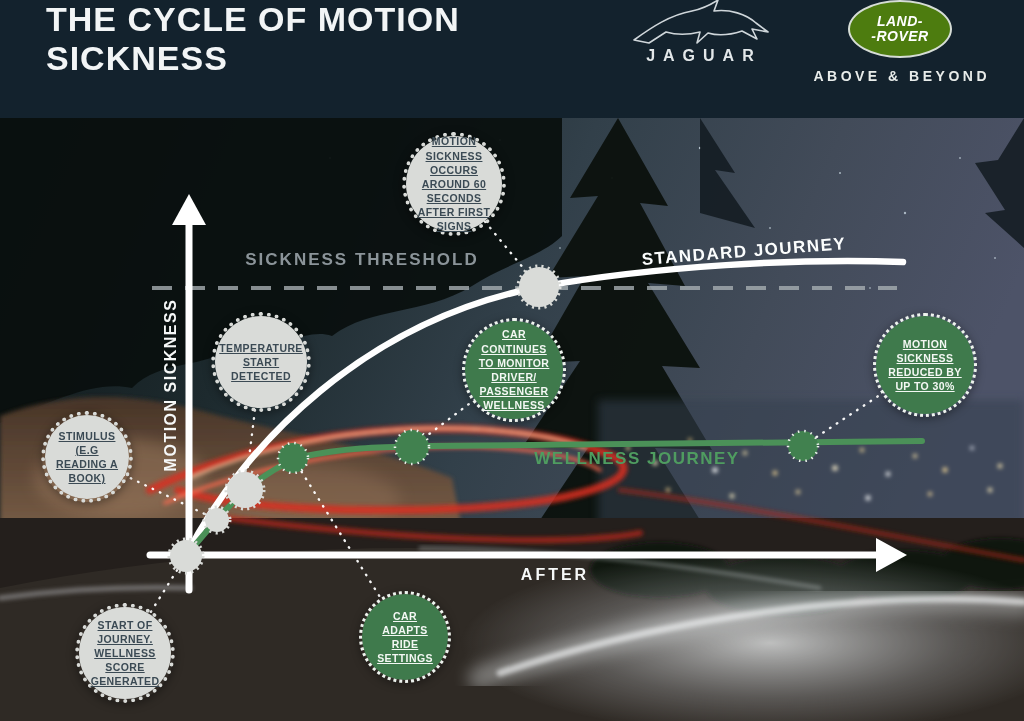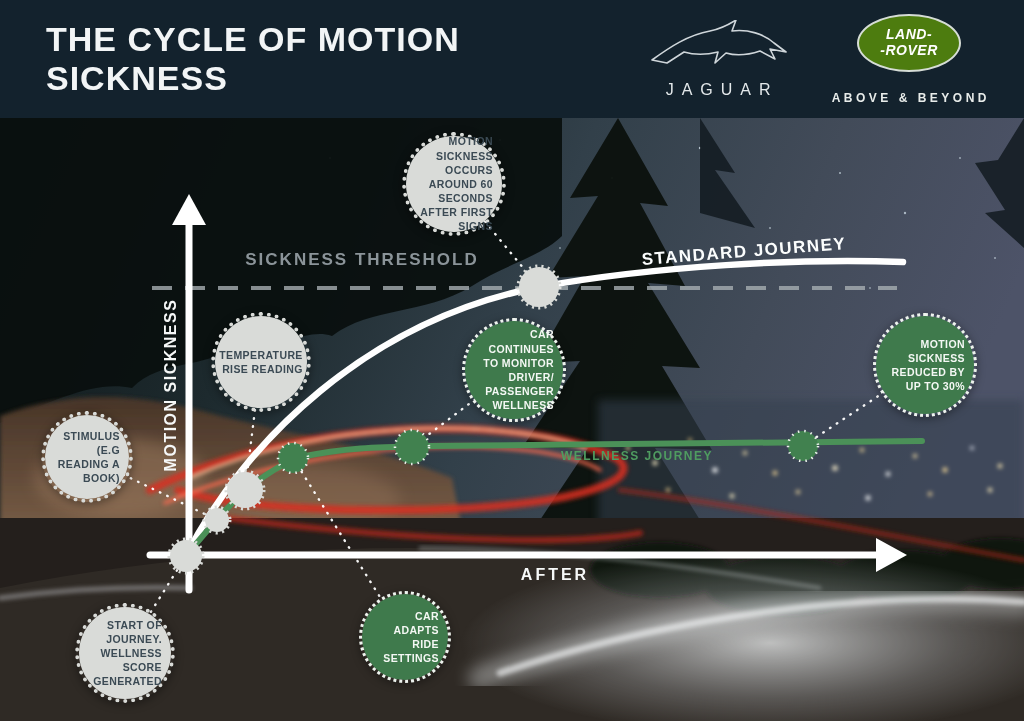--- a/index.html
+++ b/index.html
@@ -1,44 +1,44 @@
 <!DOCTYPE html>
 <html><head>
 <meta charset="utf-8">
 <style>
   html,body{margin:0;padding:0;background:#000;}
   .canvas{position:relative;width:1024px;height:721px;overflow:hidden;
     font-family:"Liberation Sans",sans-serif;background:#10181b;}
   
   .topbar{position:absolute;top:0;left:0;width:1024px;height:118px;background:#13222d;
-    display:flex;align-items:center;box-sizing:border-box;padding:0 34px 0 46px;}
+    display:flex;align-items:flex-start;box-sizing:border-box;padding:0 34px 0 46px;}
   .title{flex:1;margin:0;color:#f2f5f6;font-size:34px;font-weight:bold;letter-spacing:1px;}
   .brand{display:flex;flex-direction:column;align-items:center;}
   .brand.jaguar{margin-right:40px;}
-  .jag-word{color:#e3e8ea;font-size:16px;font-weight:400;letter-spacing:8px;margin-top:15px;text-indent:8px;}
+  .jag-word{color:#e3e8ea;font-size:16px;font-weight:700;letter-spacing:8px;margin-top:1px;text-indent:8px;}
   .lr-oval{width:100px;height:54px;border-radius:50%;background:#4d7c0f;border:2px solid #d6ddd6;
     display:flex;flex-direction:column;align-items:center;justify-content:center;
     color:#fff;font-style:italic;font-weight:bold;font-size:14px;line-height:1.08;letter-spacing:.5px;}
-  .lr-tagline{margin-top:19px;color:#e8ecea;font-size:12px;font-weight:600;letter-spacing:3.5px;text-indent:3.5px;}
+  .lr-tagline{margin-top:10px;color:#e8ecea;font-size:14px;font-weight:600;letter-spacing:3.5px;text-indent:3.5px;}
   
   .scene{position:absolute;top:118px;left:0;width:1024px;height:603px;overflow:hidden;}
   .scene svg{position:absolute;top:0;left:0;}
   
   .lbl{position:absolute;font-weight:bold;white-space:nowrap;}
   .lbl-threshold{left:240px;top:132px;width:244px;text-align:center;color:#8b9499;font-size:17px;letter-spacing:2px;}
   .lbl-standard{left:619px;top:124px;width:250px;text-align:center;color:#fbfdfd;font-size:17px;
     letter-spacing:1.5px;transform:rotate(-4.5deg);}
-  .lbl-wellness{left:510px;top:331px;width:254px;text-align:center;color:#4f9c60;font-size:12px;letter-spacing:1.5px;}
+  .lbl-wellness{left:510px;top:331px;width:254px;text-align:center;color:#4f9c60;font-size:17px;letter-spacing:1.5px;}
   .lbl-ms{left:81px;top:258px;width:180px;text-align:center;color:#f6f8f8;font-size:16px;
     letter-spacing:1.5px;transform:rotate(-90deg);}
   .lbl-time{left:505px;top:448px;width:100px;text-align:center;color:#f6f8f8;font-size:16px;letter-spacing:3px;}
   
   .badge{position:absolute;border-radius:50%;display:flex;align-items:center;justify-content:center;
-    text-align:right;box-sizing:border-box;padding:9px;font-weight:600;font-size:10.5px;
-    letter-spacing:.4px;line-height:1.35;}
+    text-align:center;box-sizing:border-box;padding:9px;font-weight:600;font-size:10.5px;
+    letter-spacing:.4px;line-height:1.35;text-decoration:underline;}
   .badge.gray{background:#d9dbd8;color:#3b4a54;border:4px dotted #d9dbd8;background-clip:padding-box;
     box-shadow:0 2px 8px rgba(0,0,0,.35);}
   .badge.green{background:#3f7a4c;color:#f4f8f4;border:3px dotted #eef3ee;background-clip:padding-box;
     box-shadow:0 2px 8px rgba(0,0,0,.35);}
   .b-occurs{left:402px;top:14px;width:104px;height:104px;}
   .b-temperature{left:211px;top:194px;width:100px;height:100px;}
   .b-stimulus{left:41px;top:293px;width:92px;height:92px;}
   .b-monitor{left:462px;top:200px;width:104px;height:104px;}
   .b-reduced{left:873px;top:195px;width:104px;height:104px;}
   .b-start{left:75px;top:485px;width:100px;height:100px;}
@@ -216,21 +216,21 @@
     <div class="lbl lbl-threshold">SICKNESS THRESHOLD</div>
     <div class="lbl lbl-standard">STANDARD JOURNEY</div>
     <div class="lbl lbl-wellness">WELLNESS JOURNEY</div>
     <div class="lbl lbl-ms">MOTION SICKNESS</div>
     <div class="lbl lbl-time">AFTER</div>
 
     <div class="badge gray b-occurs">
       <span>MOTION SICKNESS OCCURS AROUND 60 SECONDS AFTER FIRST SIGNS</span>
     </div>
     <div class="badge gray b-temperature">
-      <span>TEMPERATURE RISE READING</span>
+      <span>TEMPERATURE START DETECTED</span>
     </div>
     <div class="badge gray b-stimulus">
       <span>STIMULUS (E.G READING A BOOK)</span>
     </div>
     <div class="badge green b-monitor">
       <span>CAR CONTINUES TO MONITOR DRIVER/ PASSENGER WELLNESS</span>
     </div>
     <div class="badge green b-reduced">
       <span>MOTION SICKNESS REDUCED BY UP TO 30%</span>
     </div>

